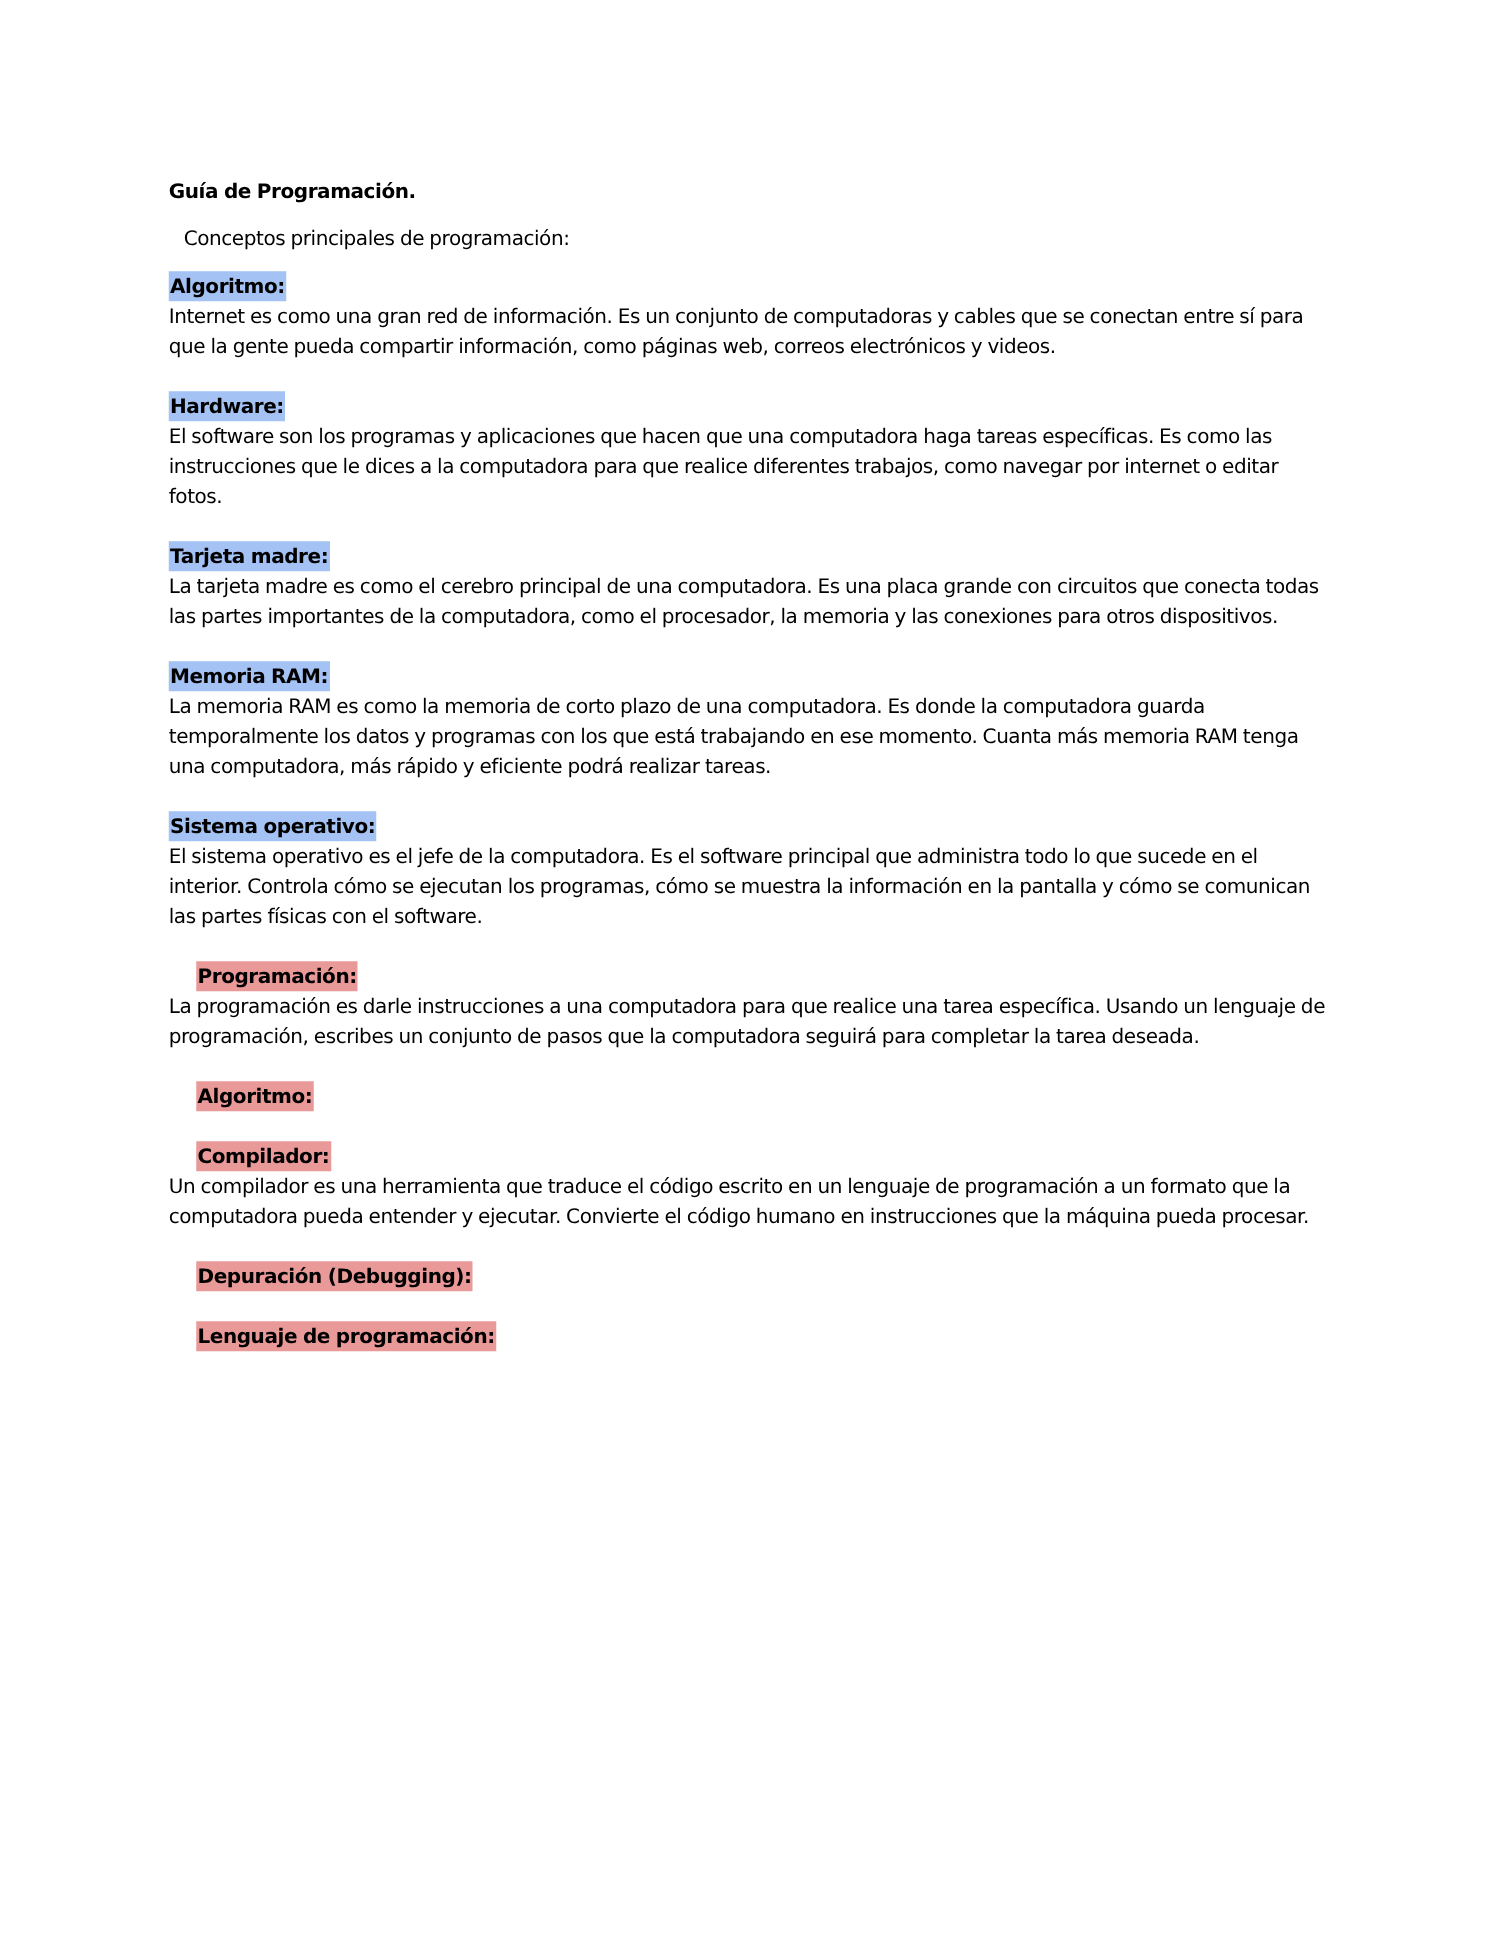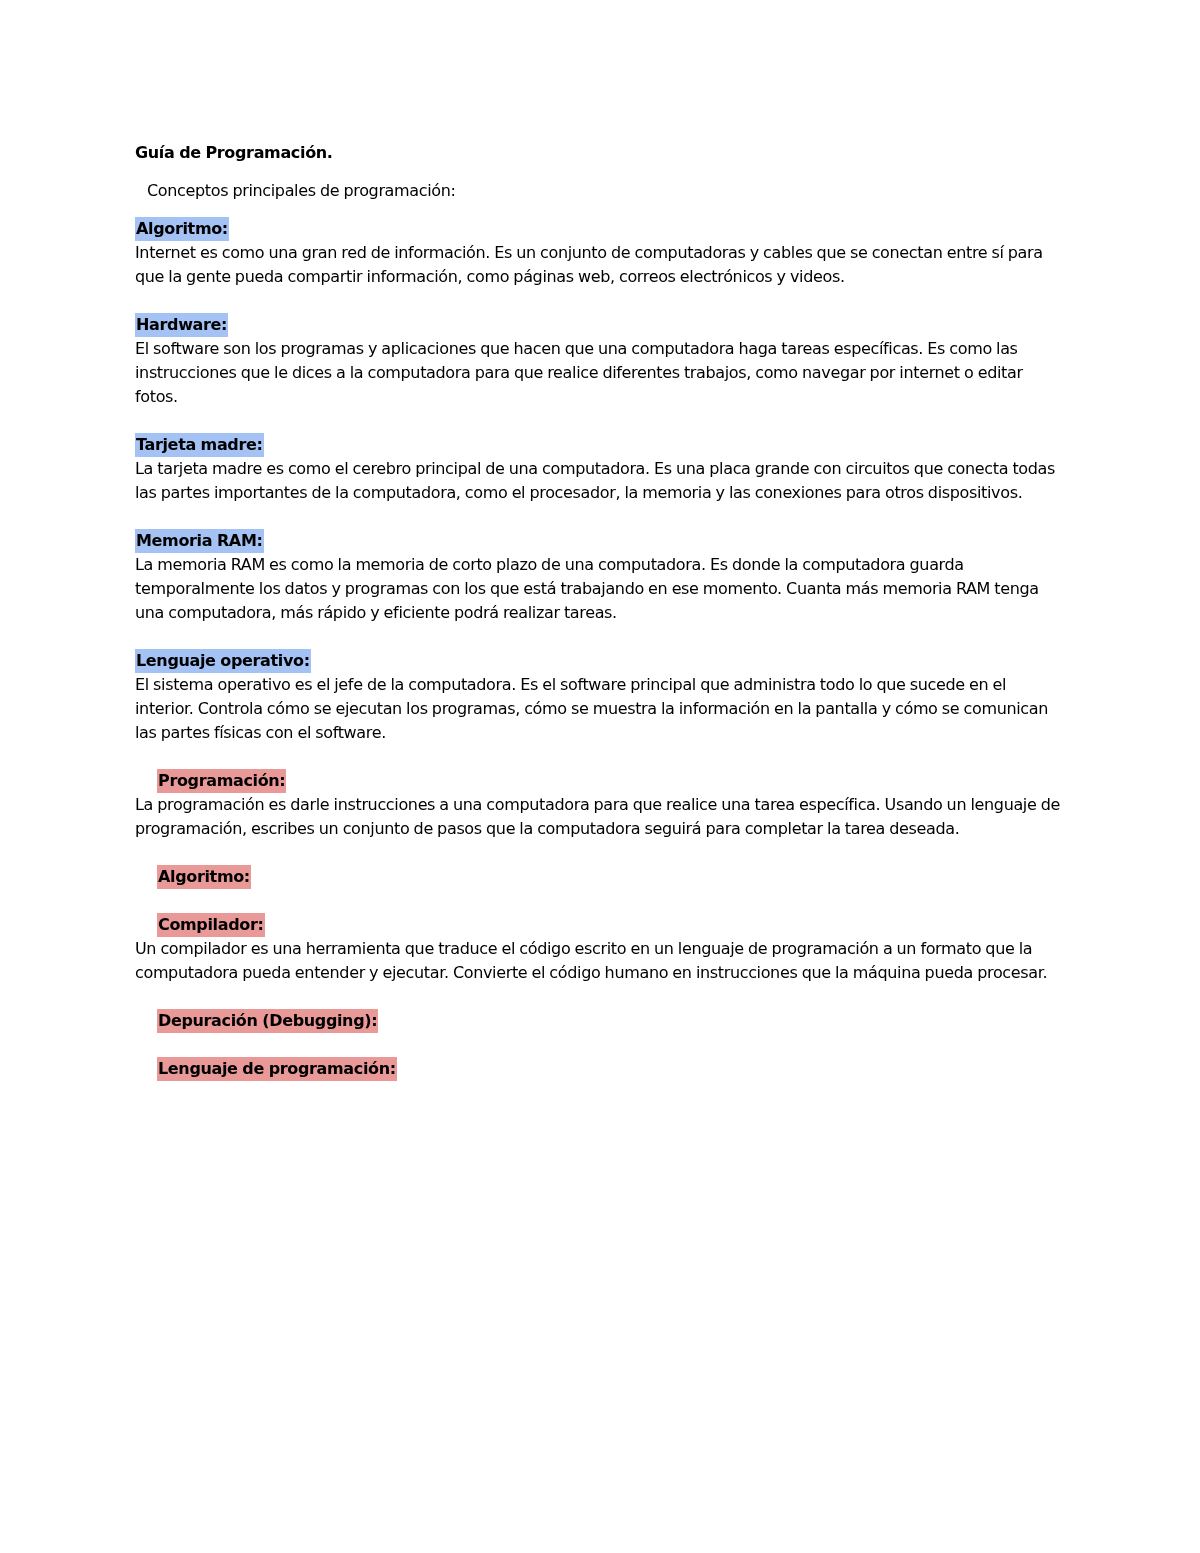--- a/index.html
+++ b/index.html
@@ -73,21 +73,21 @@
     <span class="heading blue">Tarjeta madre:</span>
     <p class="body-text">La tarjeta madre es como el cerebro principal de una computadora. Es una placa grande con circuitos que conecta todas las partes importantes de la computadora, como el procesador, la memoria y las conexiones para otros dispositivos.</p>
   </div>
 
   <div class="section">
     <span class="heading blue">Memoria RAM:</span>
     <p class="body-text">La memoria RAM es como la memoria de corto plazo de una computadora. Es donde la computadora guarda temporalmente los datos y programas con los que está trabajando en ese momento. Cuanta más memoria RAM tenga una computadora, más rápido y eficiente podrá realizar tareas.</p>
   </div>
 
   <div class="section">
-    <span class="heading blue">Lenguaje operativo:</span>
+    <span class="heading blue">Sistema operativo:</span>
     <p class="body-text">El sistema operativo es el jefe de la computadora. Es el software principal que administra todo lo que sucede en el interior. Controla cómo se ejecutan los programas, cómo se muestra la información en la pantalla y cómo se comunican las partes físicas con el software.</p>
   </div>
 
   <div class="section">
     <span class="heading red">Programación:</span>
     <p class="body-text">La programación es darle instrucciones a una computadora para que realice una tarea específica. Usando un lenguaje de programación, escribes un conjunto de pasos que la computadora seguirá para completar la tarea deseada.</p>
   </div>
 
   <div class="section">
     <span class="heading red">Algoritmo:</span>

